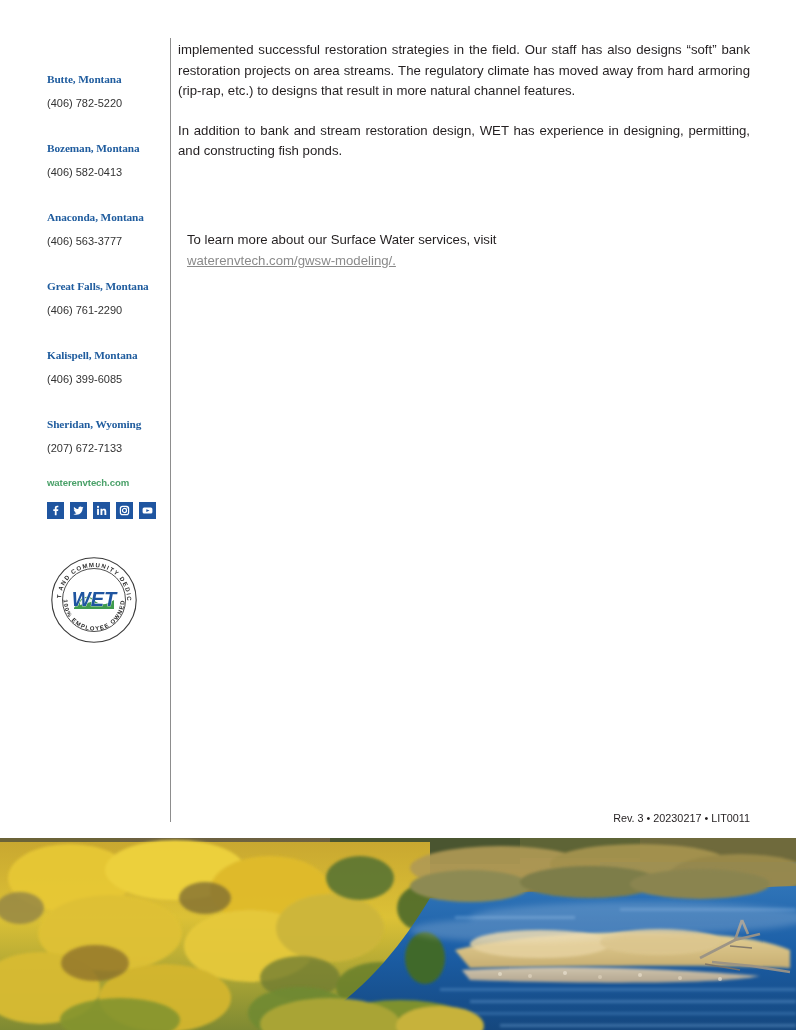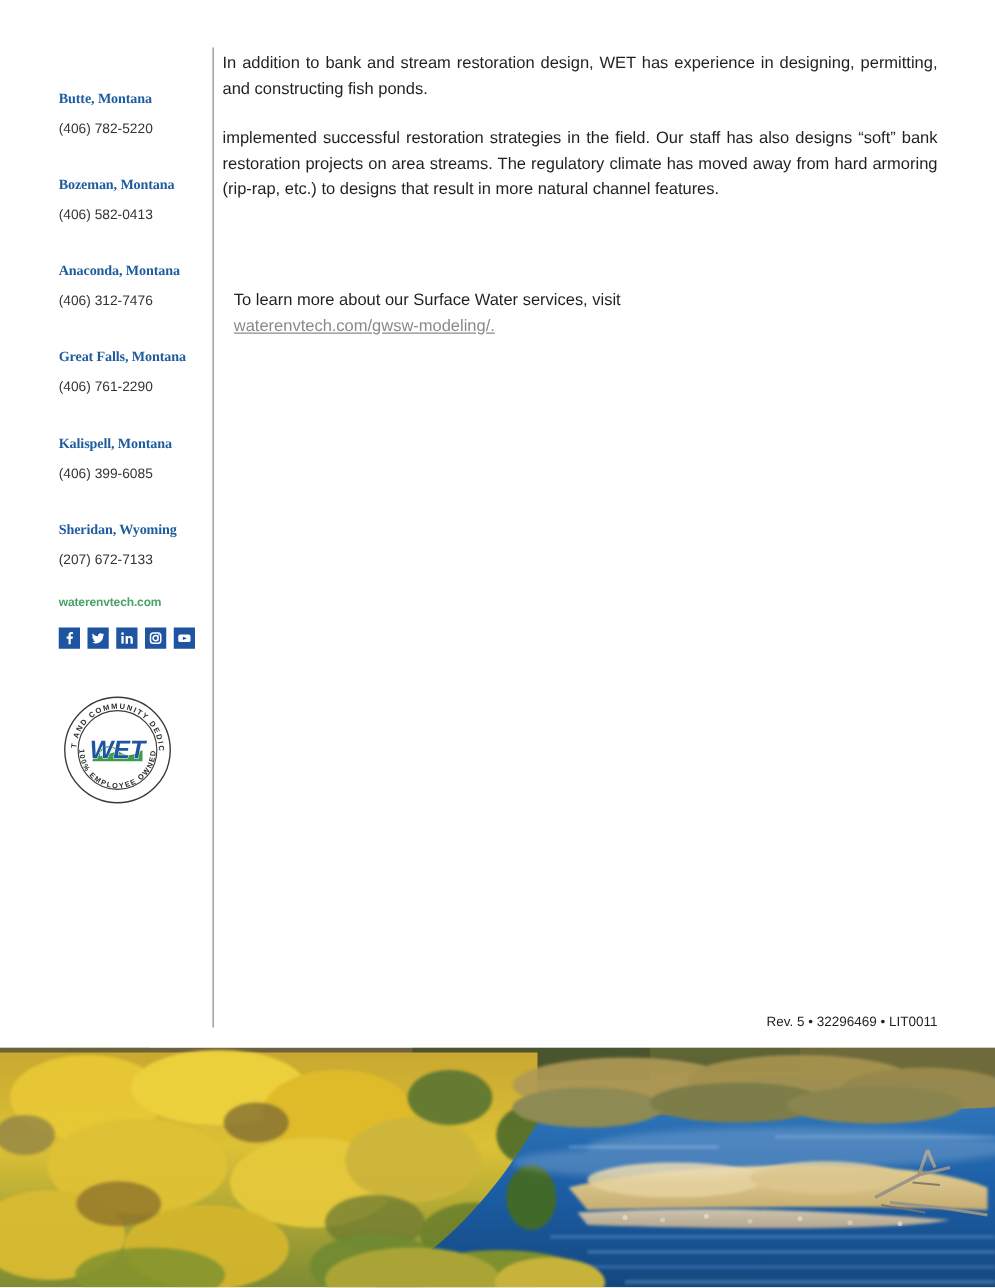--- a/index.html
+++ b/index.html
@@ -170,21 +170,21 @@
       <div class="office-phone">(406) 782-5220</div>
     </div>
 
     <div class="office">
       <div class="office-city">Bozeman, Montana</div>
       <div class="office-phone">(406) 582-0413</div>
     </div>
 
     <div class="office">
       <div class="office-city">Anaconda, Montana</div>
-      <div class="office-phone">(406) 312-7476</div>
+      <div class="office-phone">(406) 563-3777</div>
     </div>
 
     <div class="office">
       <div class="office-city">Great Falls, Montana</div>
       <div class="office-phone">(406) 761-2290</div>
     </div>
 
     <div class="office">
       <div class="office-city">Kalispell, Montana</div>
       <div class="office-phone">(406) 399-6085</div>
@@ -271,30 +271,30 @@
         <path d="M24 52 C31 40, 38 38, 44 44 C49 49, 55 50, 64 44 L64 53 L24 53 Z" fill="#3f9b4e"></path>
         <path d="M30 46 C35 40, 40 41, 44 45 C40 46, 35 48, 30 49 Z" fill="#ffffff" opacity="0.9"></path>
         <text x="44" y="50" font-family="'Liberation Sans', sans-serif" font-size="20" font-weight="bold" font-style="italic" fill="#1f55a0" text-anchor="middle" stroke="#ffffff" stroke-width="0.7" paint-order="stroke">WET</text>
       </g>
     </svg>
   </div>
 
   <div id="divider"></div>
 
   <div id="main">
+    <p class="body-para">implemented successful restoration strategies in the field. Our staff has also designs “soft” bank restoration projects on area streams. The regulatory climate has moved away from hard armoring (rip-rap, etc.) to designs that result in more natural channel features.</p>
     <p class="body-para">In addition to bank and stream restoration design, WET has experience in designing, permitting, and constructing fish ponds.</p>
-    <p class="body-para">implemented successful restoration strategies in the field. Our staff has also designs “soft” bank restoration projects on area streams. The regulatory climate has moved away from hard armoring (rip-rap, etc.) to designs that result in more natural channel features.</p>
   </div>
 
   <div id="cta">
     <span>To learn more about our Surface Water services, visit </span><br>
     <span id="cta-link">waterenvtech.com/gwsw-modeling/.</span>
   </div>
 
-  <div id="footer">Rev. 5 • 32296469 • LIT0011</div>
+  <div id="footer">Rev. 3 • 20230217 • LIT0011</div>
 
   <div id="photo">
     <svg width="796" height="192" viewBox="0 0 796 192" preserveAspectRatio="none">
       <defs>
         <linearGradient id="skyline" x1="0" y1="0" x2="0" y2="1">
           <stop offset="0%" stop-color="#6b6040"></stop>
           <stop offset="100%" stop-color="#8a7a45"></stop>
         </linearGradient>
         <linearGradient id="waterGrad" x1="0" y1="0" x2="0" y2="1">
           <stop offset="0%" stop-color="#2f74b8"></stop>

